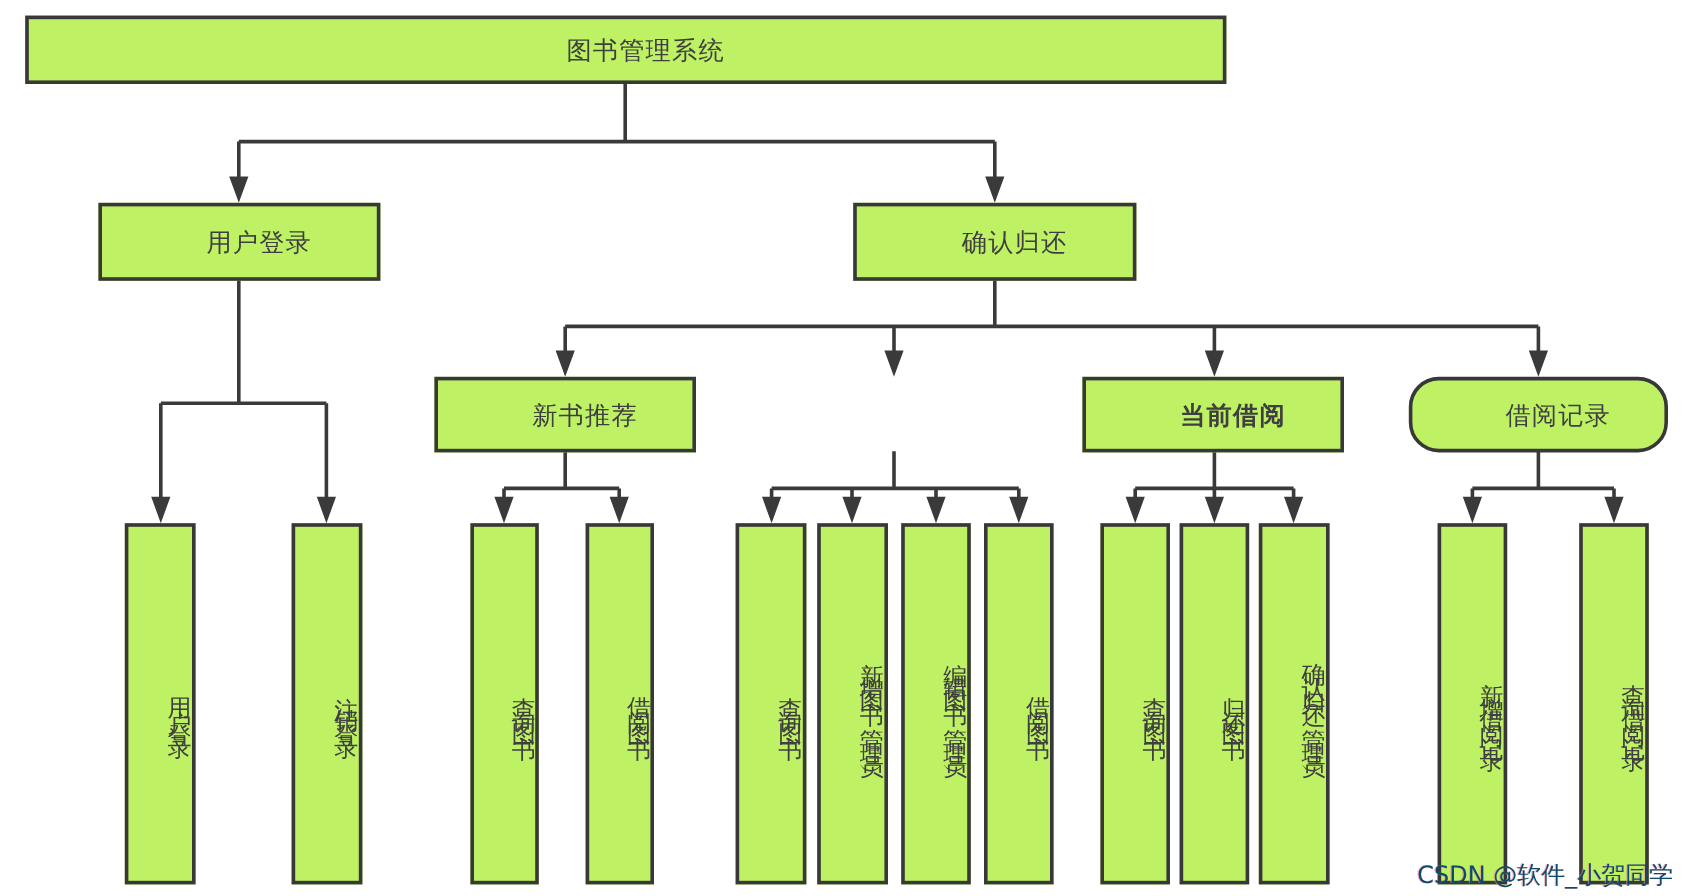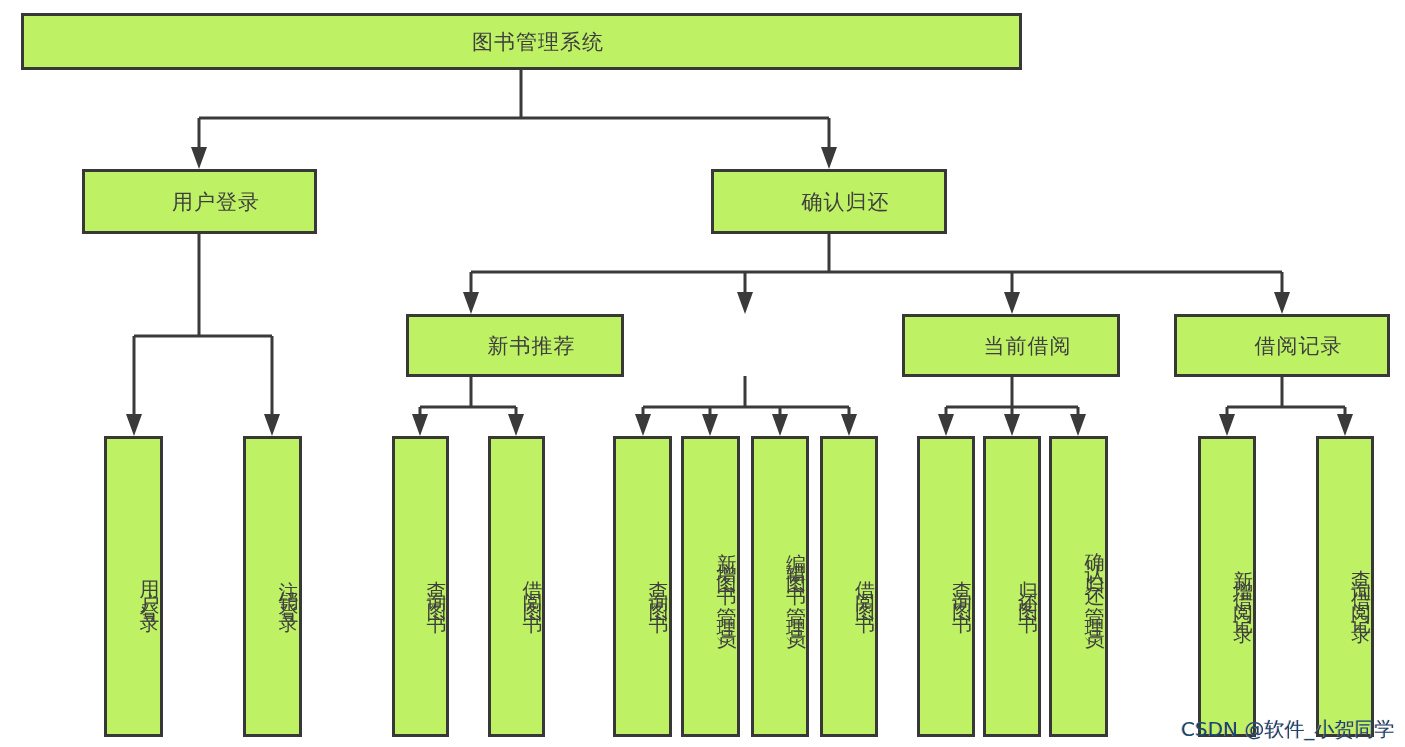--- a/index.html
+++ b/index.html
@@ -90,27 +90,27 @@
     <span>图书管理系统</span>
   </div>
 
   <div class="node" style="left:82px; top:169px; width:235px; height:65px;">
     <span>用户登录</span>
   </div>
   <div class="node" style="left:711px; top:169px; width:236px; height:65px;">
     <span>确认归还</span>
   </div>
 
-  <div class="node" style="left:362px; top:314px; width:218px; height:63px;margin-left:44px;">
+  <div class="node" style="left:362px; top:314px; width:218px; height:63px;">
     <span>新书推荐</span>
   </div>
-  <div class="node" style="left:902px; top:314px; width:218px; height:63px;">
+  <div class="node" style="left:902px; top:314px; width:218px; height:63px;font-weight:bold;">
     <span>当前借阅</span>
   </div>
-  <div class="node" style="left:1174px; top:314px; width:216px; height:63px;">
+  <div class="node" style="left:1174px; top:314px; width:216px; height:63px;border-radius:25px;">
     <span>借阅记录</span>
   </div>
 
   <div class="node leaf" style="left:104px; top:436px; width:59px; height:301px;">
     <span class="leaf-label">用户登录</span>
   </div>
   <div class="node leaf" style="left:243px; top:436px; width:59px; height:301px;">
     <span class="leaf-label">注销登录</span>
   </div>
 

